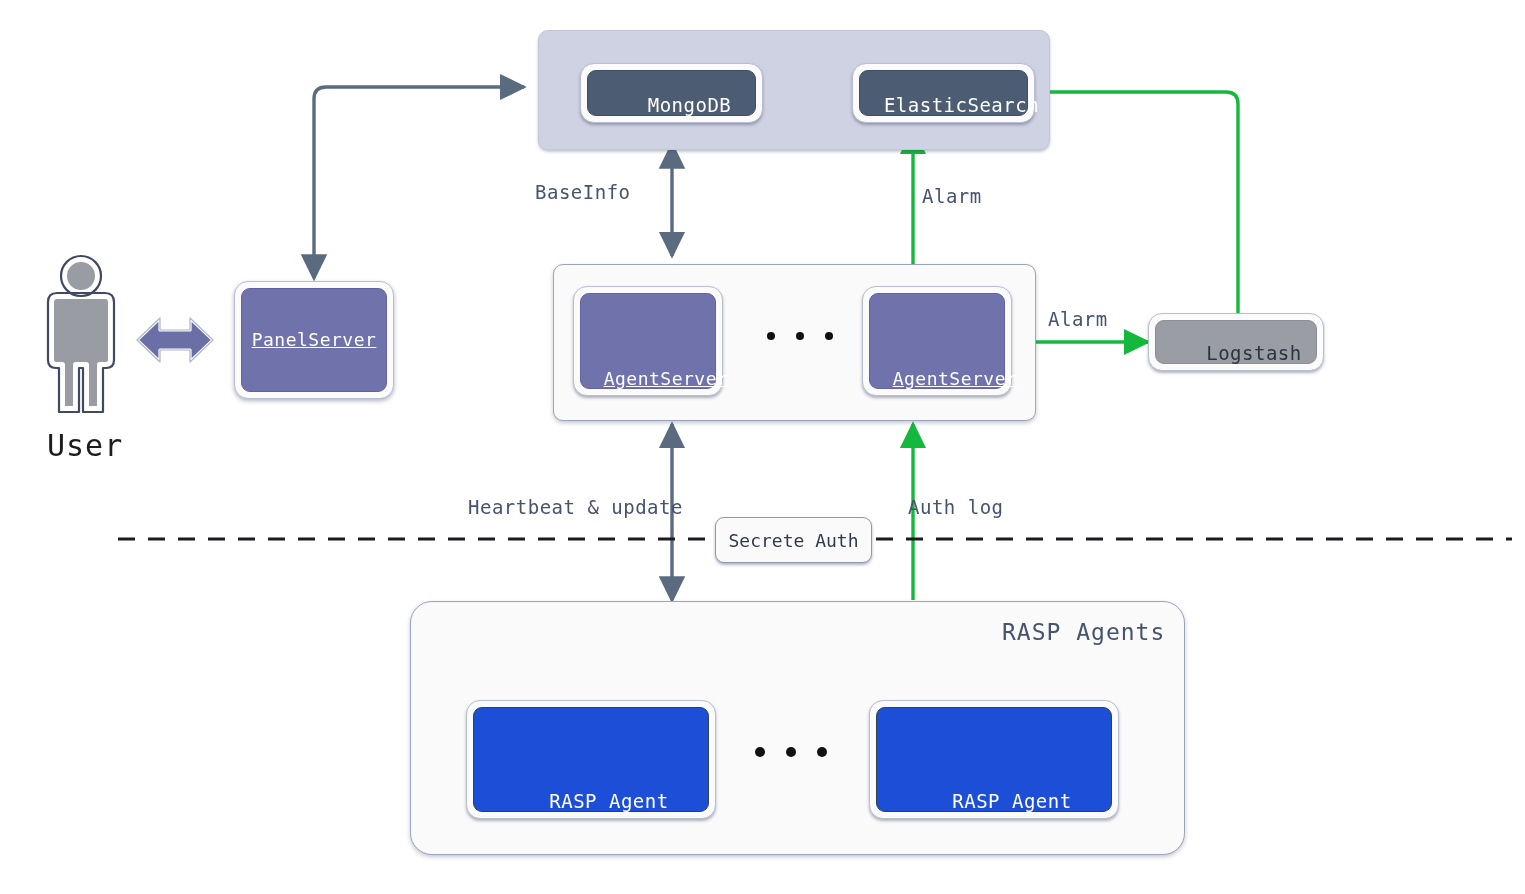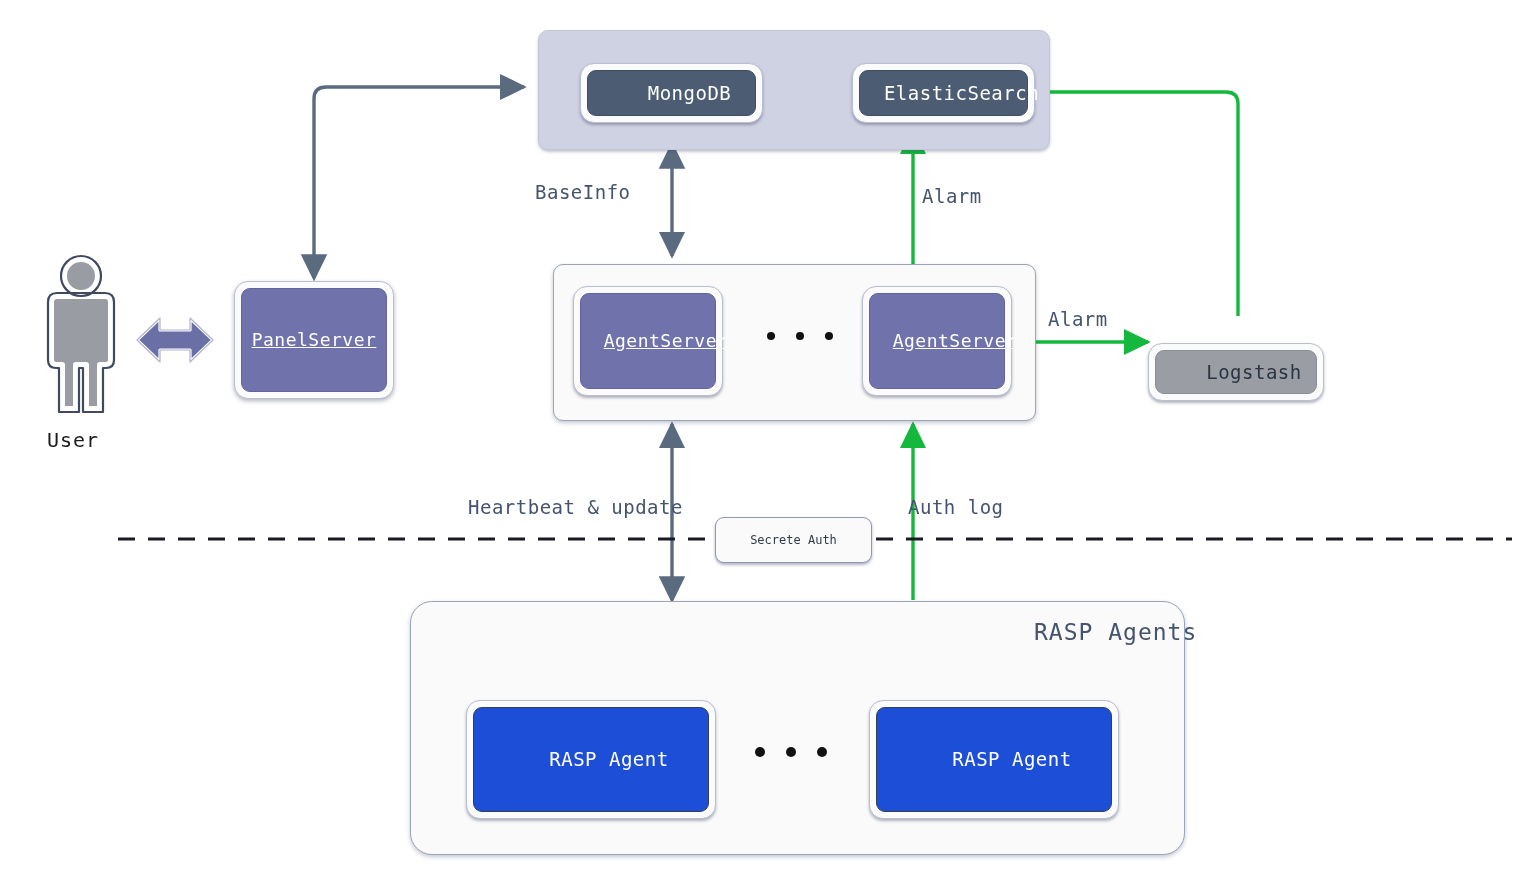--- a/index.html
+++ b/index.html
@@ -50,21 +50,21 @@
     border-radius: 14px;
     padding: 6px;
     box-shadow: 0 2px 3px rgba(50,60,90,0.38);
     box-sizing: border-box;
   }
   .framed > .inner {
     width: 100%;
     height: 100%;
     border-radius: 9px;
     display: flex;
-    align-items: center;
+    align-items: flex-end;
     justify-content: center;
     box-sizing: border-box;
     padding-left: 36px;
   }
 
   .inner.db {
     background: #4c5d73;
     color: #ffffff;
     border: 1px solid #3e4e63;
   }
@@ -104,30 +104,29 @@
   .cluster.big {
     border-radius: 22px;
   }
 
   .cluster-title {
     position: absolute;
     color: #44536e;
     font-size: 23px;
     letter-spacing: 1px;
     white-space: nowrap;
-    margin-left: 32px;
   }
 
   
   .pill {
     background: #fafafa;
     border: 1px solid #8e99ae;
     border-radius: 9px;
     color: #2f3a4c;
-    font-size: 12px;
+    font-size: 18px;
     box-shadow: 0 2px 3px rgba(60,70,100,0.4);
     box-sizing: border-box;
     display: flex;
     align-items: center;
     justify-content: center;
   }
 
   
   .dots {
     position: absolute;
@@ -163,21 +162,21 @@
   }
   .node-label.small { font-size: 18px; text-decoration: underline; }
 
   
   .user-icon {
     position: absolute;
   }
   .user-caption {
     position: absolute;
     color: #1c1c1c;
-    font-size: 20px;
+    font-size: 30px;
     letter-spacing: 1px;
   }
 </style>
 </head>
 <body>
 
 <div id="canvas">
 
   <svg class="edges" viewBox="0 0 1525 894">
     <defs>
@@ -266,21 +265,21 @@
       <span></span>
       <span></span>
   </div>
 
   <div class="panelbox-ring" style="left:234px; top:281px; width:160px; height:118px;">
     <div style="width:100%;height:100%;background:#7073ab;border:1px solid #6164a0;border-radius:9px;display:flex;align-items:center;justify-content:center;color:#fff;box-sizing:border-box;">
       <span class="node-label small">PanelServer</span>
     </div>
   </div>
 
-  <div class="node framed" style="left:1148px; top:313px; width:176px; height:58px;margin-top:30px;">
+  <div class="node framed" style="left:1148px; top:313px; width:176px; height:58px;">
     <div class="inner gray">
       <span class="node-label">Logstash</span>
     </div>
   </div>
 
   <div class="node pill" style="left:715px; top:517px; width:157px; height:46px;">
     <span>Secrete Auth</span>
   </div>
 
   <div class="node cluster big" style="left:410px; top:601px; width:775px; height:254px;"></div>

